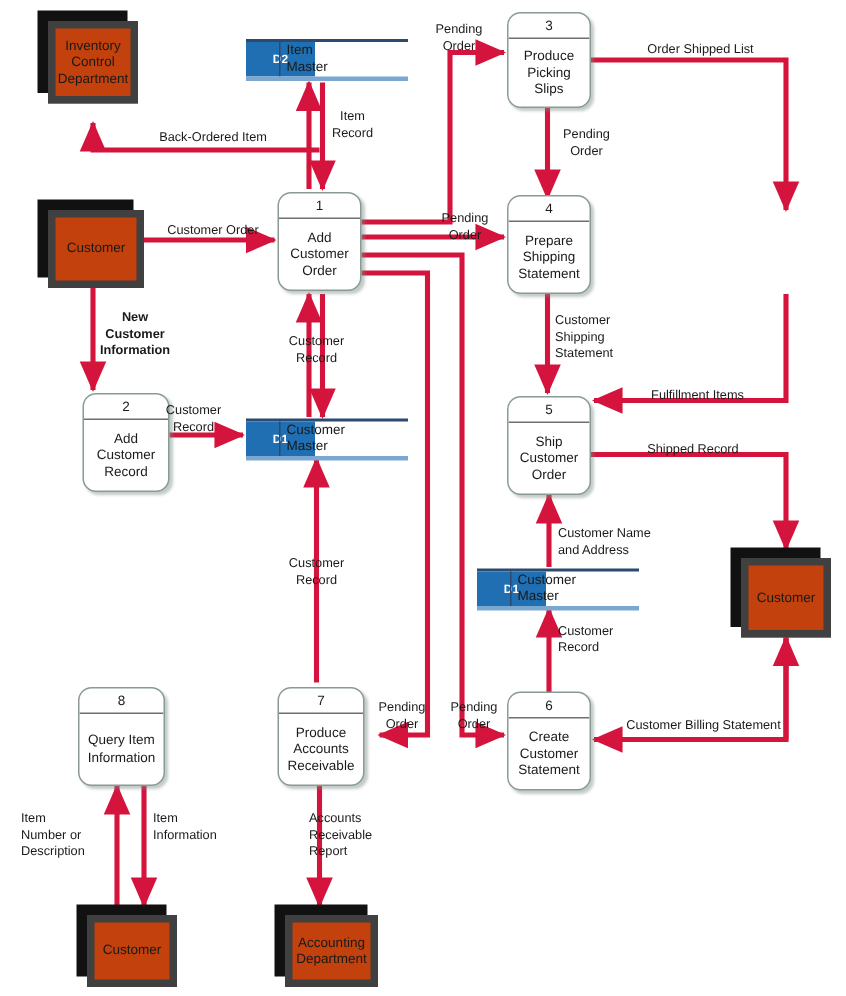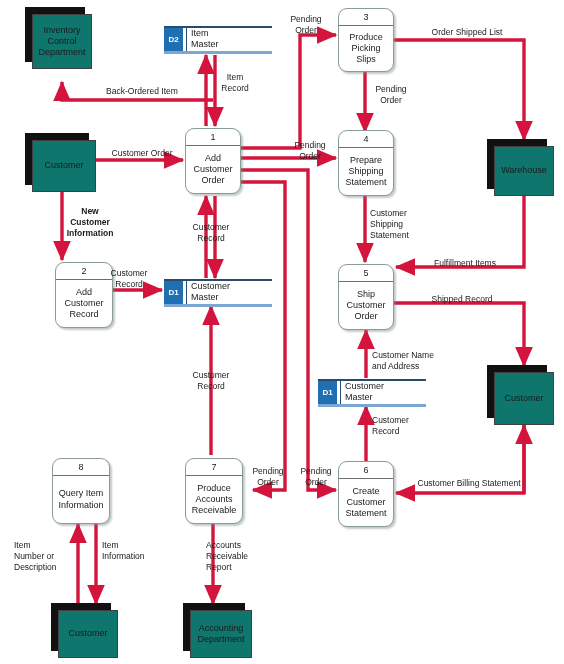--- a/index.html
+++ b/index.html
@@ -4,37 +4,37 @@
 <style>
   html,body{margin:0;padding:0;background:#ffffff;}
   body{width:564px;height:664px;font-family:"Liberation Sans",sans-serif;}
   #canvas{position:relative;width:564px;height:664px;overflow:hidden;background:#fff;}
   svg#flows{position:absolute;left:0;top:0;width:564px;height:664px;}
 
   
   .entity{position:absolute;}
   .entity .shadow{position:absolute;left:-7px;top:-7px;width:100%;height:100%;background:#111111;}
   .entity .face{position:absolute;left:0;top:0;width:100%;height:100%;
-    background:#0f766e;border:1px solid #404040;
+    background:#c2410c;border:5px solid #404040;
     display:flex;align-items:center;justify-content:center;text-align:center;
     font-size:9px;color:#1a1a1a;line-height:1.25;box-sizing:border-box;padding:2px;}
 
   
   .process{position:absolute;background:#ffffff;border:1px solid #8a9a94;border-radius:9px;
     box-sizing:border-box;box-shadow:2px 2px 2px rgba(120,140,135,.45);overflow:hidden;}
   .process .pnum{height:16px;line-height:16px;text-align:center;font-size:9px;color:#1a1a1a;
     border-bottom:1px solid #6f6f6f;}
   .process .pname{display:flex;align-items:center;justify-content:center;text-align:center;
     font-size:9px;color:#1a1a1a;line-height:1.25;height:calc(100% - 17px);padding:0 2px;box-sizing:border-box;}
 
   
   .store{position:absolute;}
   .store .topline{position:absolute;left:0;top:0;width:100%;height:1.5px;background:#2b4a6f;}
   .store .botline{position:absolute;left:0;bottom:0;width:100%;height:3px;background:#7ba7d0;}
-  .store .idbox{position:absolute;left:0;top:1.5px;width:19px;bottom:3px;background:#1f6fb2;
+  .store .idbox{position:absolute;left:0;top:1.5px;width:46px;bottom:3px;background:#1f6fb2;
     display:flex;align-items:center;justify-content:center;color:#ffffff;font-size:8px;font-weight:bold;text-align:center;}
   .store .sep{position:absolute;left:22px;top:1.5px;bottom:3px;width:1px;background:#2b4a6f;}
   .store .sname{position:absolute;left:27px;top:1.5px;right:0;bottom:3px;display:flex;align-items:center;
     font-size:9px;color:#1a1a1a;line-height:1.2;}
 
   
   .flabel{position:absolute;font-size:8.5px;color:#1a1a1a;line-height:1.28;white-space:pre-line;}
   .flabel.c{text-align:center;}
   .flabel.l{text-align:left;}
 </style>
@@ -106,24 +106,20 @@
     <div class="face" style="white-space:pre-line;">Inventory
 Control
 Department</div>
   </div>
 
   <div class="entity" style="left:32px;top:140px;width:64px;height:52px;">
     <div class="shadow"></div>
     <div class="face" style="white-space:pre-line;">Customer</div>
   </div>
 
-  <div class="entity" style="left:494px;top:146px;width:60px;height:50px;">
-    <div class="shadow"></div>
-    <div class="face" style="white-space:pre-line;">Warehouse</div>
-  </div>
 
   <div class="entity" style="left:494px;top:372px;width:60px;height:53px;">
     <div class="shadow"></div>
     <div class="face" style="white-space:pre-line;">Customer</div>
   </div>
 
   <div class="entity" style="left:58px;top:610px;width:60px;height:48px;">
     <div class="shadow"></div>
     <div class="face" style="white-space:pre-line;">Customer</div>
   </div>

